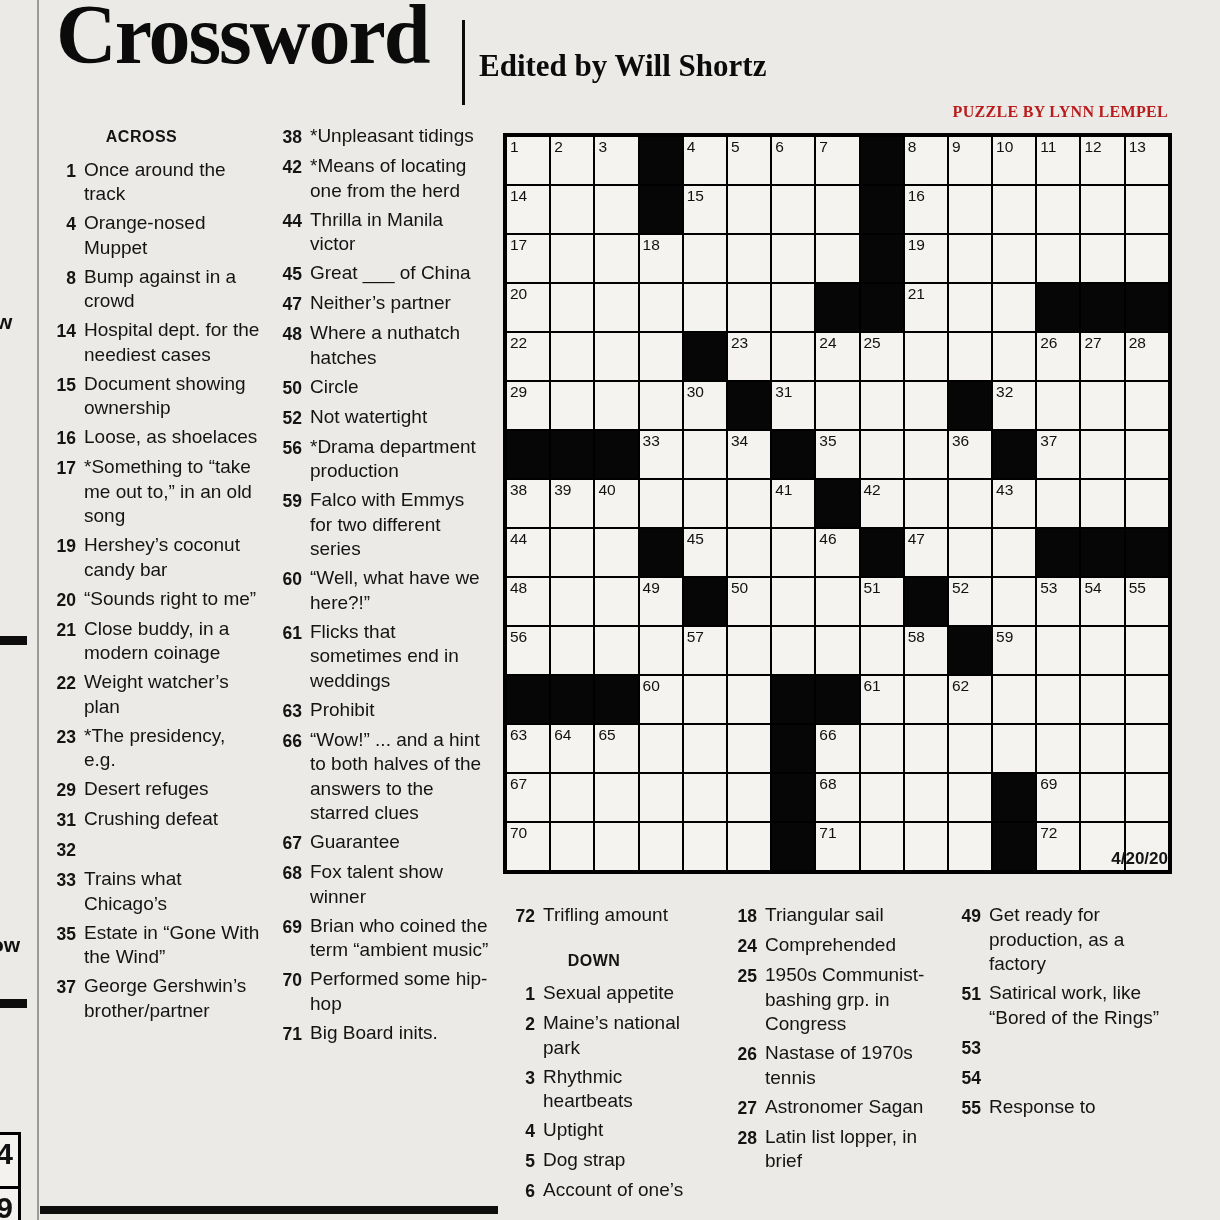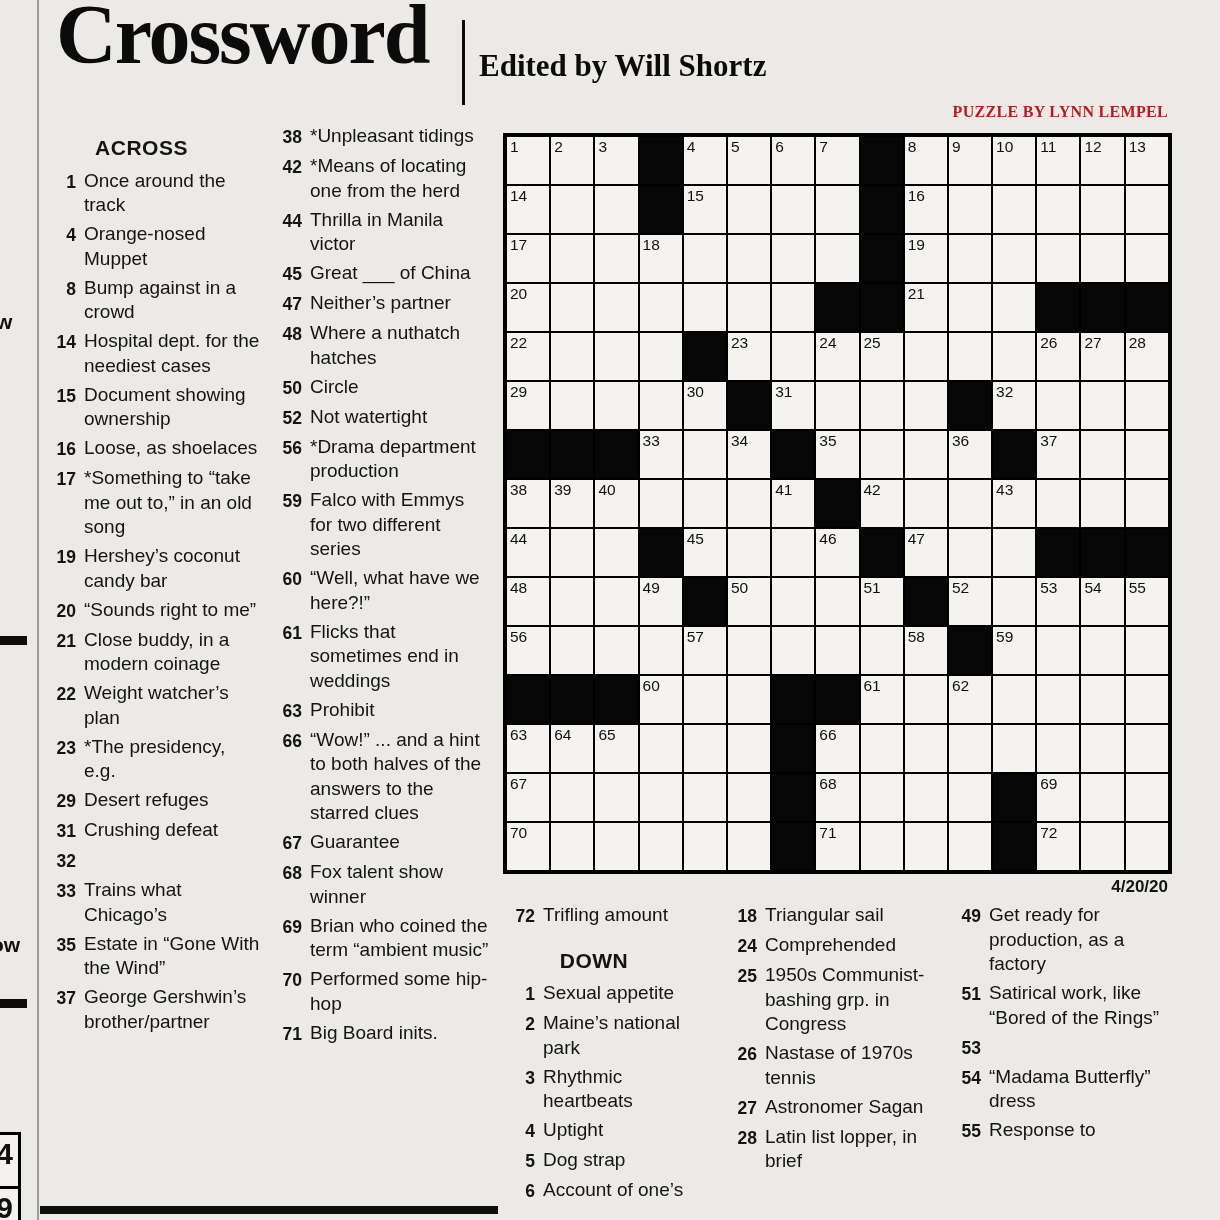--- a/index.html
+++ b/index.html
@@ -24,25 +24,25 @@
   .title{position:absolute; left:56px; top:-14px; margin:0;
     font-family:"Liberation Serif","DejaVu Serif",serif; font-weight:bold;
     font-size:84px; letter-spacing:-2px; color:#0b0b0b;}
   .title-divider{position:absolute; left:462px; top:20px; width:3px; height:85px; background:#0b0b0b;}
   .edited-by{position:absolute; left:479px; top:48px;
     font-family:"Liberation Serif","DejaVu Serif",serif; font-weight:600;
     font-size:31px; color:#0b0b0b;text-align:right;}
   .byline{position:absolute; right:52px; top:103px;
     font-family:"Liberation Serif","DejaVu Serif",serif; font-weight:600;
     font-size:16px; letter-spacing:0.3px; color:#b91c1c;}
-  .puzzle-date{position:absolute; right:52px; top:877px; font-weight:bold; font-size:17px;}
+  .puzzle-date{position:absolute; right:52px; top:849px; font-weight:bold; font-size:17px;}
   
   .clue-col{position:absolute; font-size:19px; line-height:24.5px;}
-  .clue-heading{text-align:center; font-weight:bold; font-size:21px;
-    letter-spacing:0.5px; margin:12px 24px 8px 0;}
+  .clue-heading{text-align:center; font-weight:bold; font-size:16px;
+    letter-spacing:0.5px; margin:1px 24px 8px 0;}
   [data-col="bottom-1"] .clue-heading{margin-top:20px;}
   .clue{display:flex; margin-bottom:4.5px;}
   .cnum{flex:0 0 30px; text-align:right; padding-right:8px; font-weight:bold;
     font-size:17.5px; padding-top:1px;}
   .ctext{flex:1;}
   
   .grid{position:absolute; left:503px; top:133px; display:grid;
     grid-template-columns:repeat(15,44.2px); grid-auto-rows:49px;
     border:3px solid #000; background:#000;}
   .cell{box-sizing:border-box; border:1px solid #000; background:#f4f3f0; position:relative;}
@@ -661,21 +661,20 @@
       </div>
       <div class="clue">
         <span class="cnum">51</span>
         <span class="ctext">Satirical work, like “Bored of the Rings”</span>
       </div>
       <div class="clue">
         <span class="cnum">53</span>
       </div>
       <div class="clue">
         <span class="cnum">54</span>
-        <span class="ctext">“Madama Butterfly” dress</span>
       </div>
       <div class="clue">
         <span class="cnum">55</span>
         <span class="ctext">Response to</span>
       </div>
     </div>
 
   <div class="bottom-rule"></div>
 </div>
 

